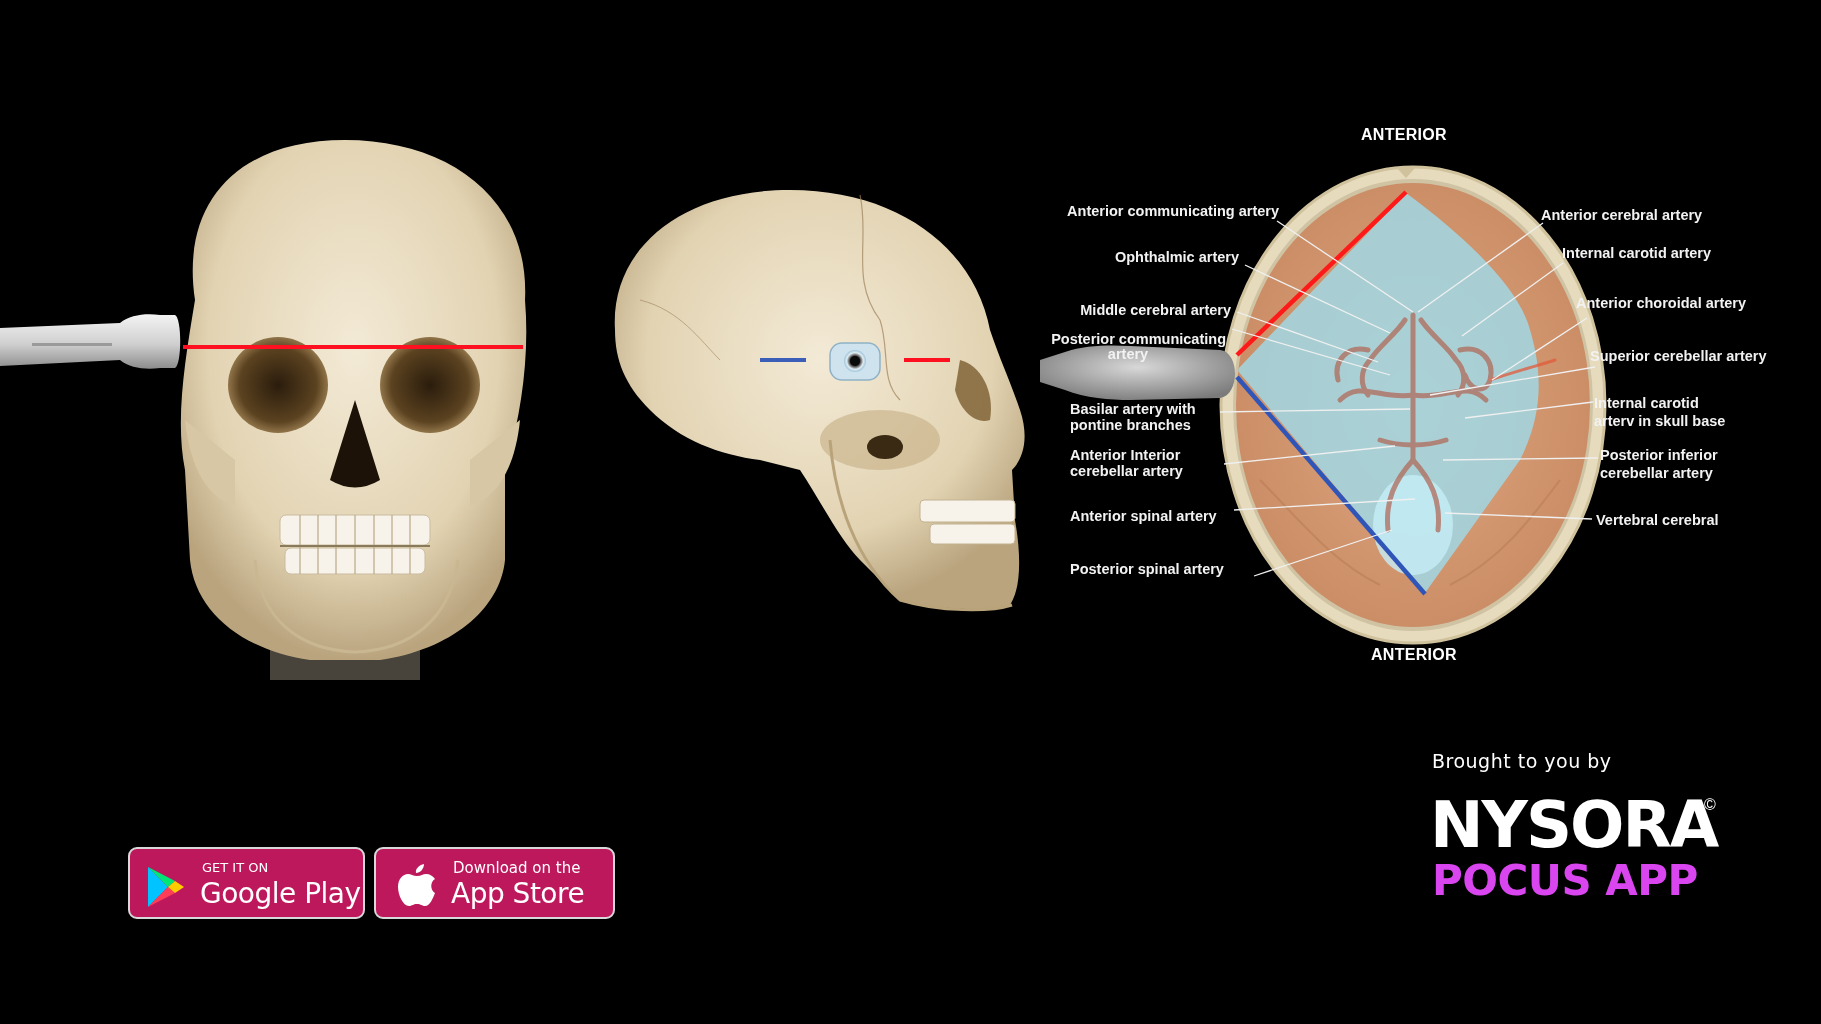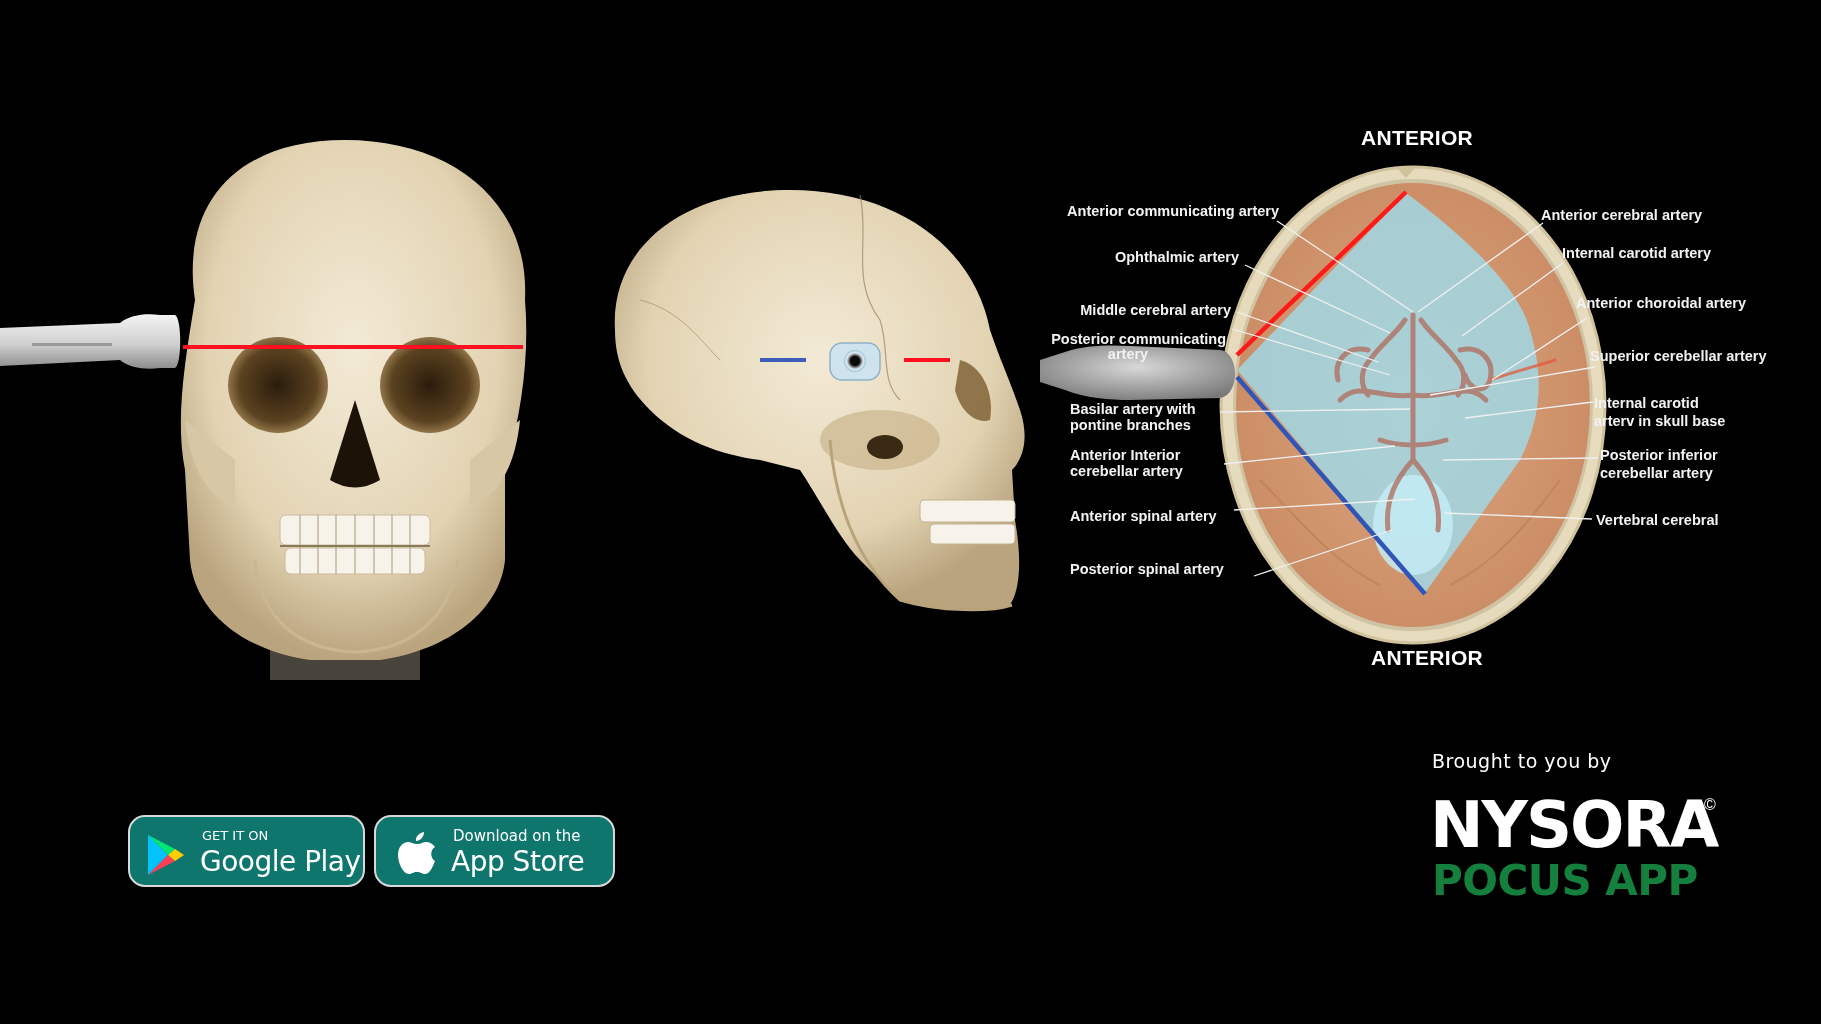--- a/index.html
+++ b/index.html
@@ -1,27 +1,27 @@
 <!DOCTYPE html>
 <html><head>
 <meta charset="utf-8">
 <style>
   html, body { margin: 0; padding: 0; background: #000; }
   body { width: 1821px; height: 1024px; position: relative; overflow: hidden; font-family: "Liberation Sans", sans-serif; color: #fff; }
   .abs { position: absolute; }
   svg.scene { position: absolute; left: 0; top: 0; }
   .label { position: absolute; font-weight: bold; font-size: 14.5px; line-height: 16px; color: #f2f2f2; white-space: nowrap; }
   .label.right { text-align: right; }
-  .orient { position: absolute; font-weight: bold; font-size: 21px; color: #fff; letter-spacing: 0.3px; }
-  .badge { position: absolute; border: 2px solid #d8d8d8; border-radius: 17px; background: #0f766e; box-sizing: border-box; }
+  .orient { position: absolute; font-weight: bold; font-size: 16px; color: #fff; letter-spacing: 0.3px; }
+  .badge { position: absolute; border: 2px solid #d8d8d8; border-radius: 9px; background: #be185d; box-sizing: border-box; margin-top: 32px; }
   .badge .small { position: absolute; font-size: 14px; color: #fff; font-family: "DejaVu Sans", sans-serif; white-space: nowrap; }
   .badge .big { position: absolute; font-size: 28px; color: #fff; font-family: "DejaVu Sans", sans-serif; white-space: nowrap; letter-spacing: -0.5px; }
   .brand-intro { position: absolute; font-family: "DejaVu Sans", sans-serif; font-size: 19px; color: #fff; white-space: nowrap; letter-spacing: 0.5px; }
   .brand-name { position: absolute; font-family: "DejaVu Sans", sans-serif; font-weight: bold; font-size: 64px; color: #fff; white-space: nowrap; letter-spacing: -2px; }
-  .brand-sub { position: absolute; font-family: "DejaVu Sans", sans-serif; font-weight: bold; font-size: 42px; color: #15803d; white-space: nowrap; letter-spacing: -0.5px; }
+  .brand-sub { position: absolute; font-family: "DejaVu Sans", sans-serif; font-weight: bold; font-size: 42px; color: #d946ef; white-space: nowrap; letter-spacing: -0.5px; }
   .copy { position: absolute; font-size: 16px; color: #fff; }
 </style>
 </head>
 <body>
 
 <svg class="scene" width="1821" height="1024" viewBox="0 0 1821 1024">
   <defs>
     <radialGradient id="boneGrad" cx="50%" cy="40%" r="60%">
       <stop offset="0%" stop-color="#f3ead6"></stop>
       <stop offset="70%" stop-color="#e2d3b2"></stop>

